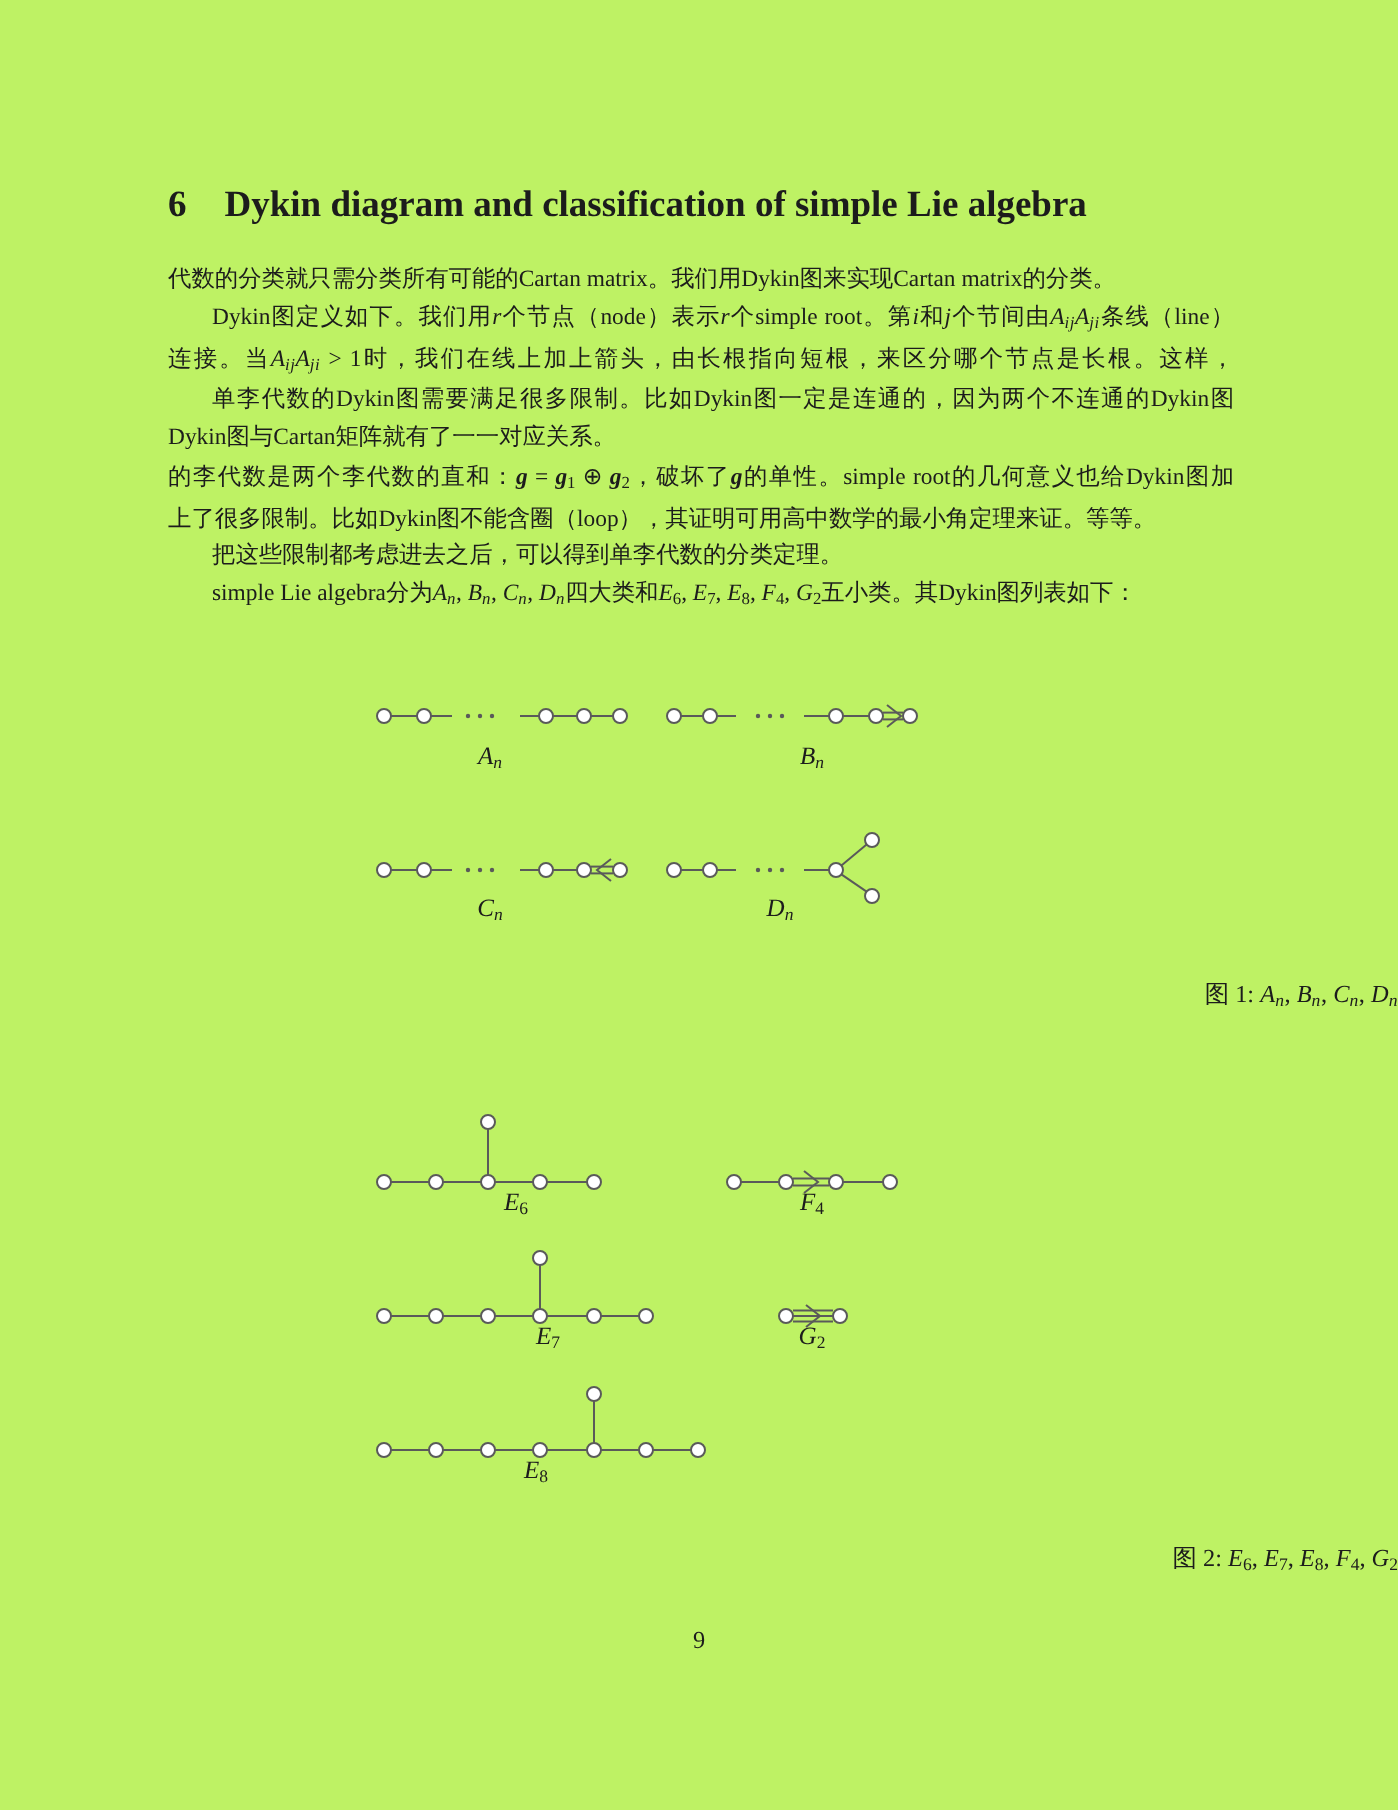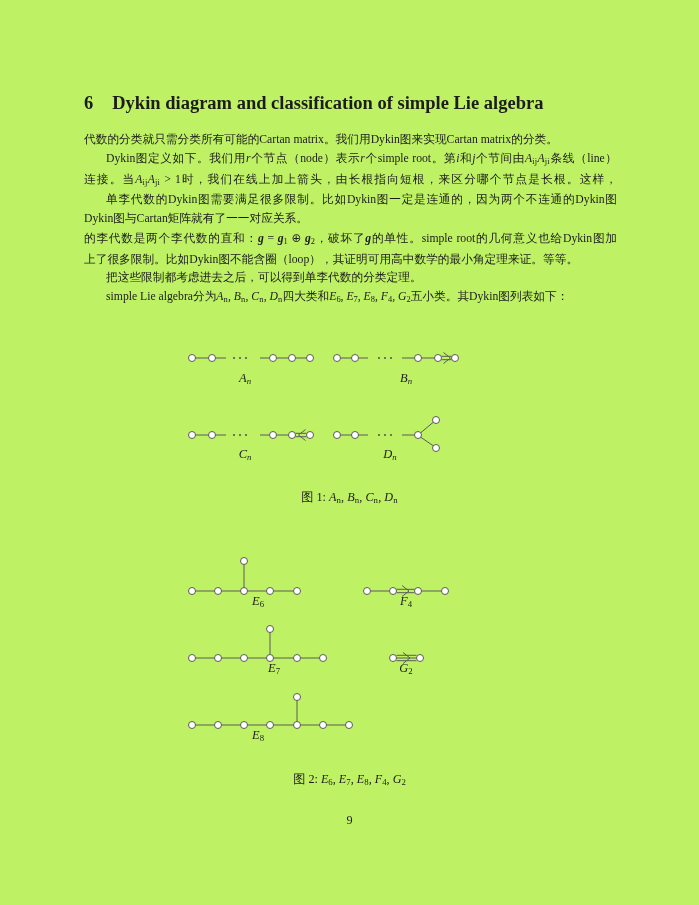--- a/index.html
+++ b/index.html
@@ -8,32 +8,32 @@
     font-family:"Liberation Serif","DejaVu Serif",serif;color:#1c1c1c;
     overflow:hidden;margin:0 auto;
   }
   .title{position:absolute;left:84px;top:93px;font-weight:bold;font-size:18.5px;white-space:nowrap;}
   .title .num{margin-right:19px;}
   .bodytext{position:absolute;left:84px;top:131px;width:533px;font-size:11.7px;line-height:18.85px;}
   .line{text-align:justify;}
   .jf{text-align-last:justify;}
   .ind{text-indent:22px;}
   .it{font-style:italic;}
-  .sbi{font-size:0.72em;vertical-align:-0.22em;letter-spacing:0.3px;}
+  .sbi{font-size:0.72em;font-style:italic;vertical-align:-0.22em;letter-spacing:0.3px;}
   .sb{font-size:0.72em;vertical-align:-0.22em;}
   .fk{font-style:italic;font-weight:bold;}
   .sym{font-family:"DejaVu Sans",sans-serif;}
   svg.fig{position:absolute;}
   .fig line,.fig polyline{stroke:#5a5a5a;stroke-width:1;fill:none;}
   .fig circle.node{stroke:#5a5a5a;stroke-width:1;fill:#ffffff;}
   .fig circle.dot{fill:#5a5a5a;stroke:none;}
   .dlabel{position:absolute;transform:translateX(-50%);font-size:12.5px;font-style:italic;white-space:nowrap;}
   .dlabel .ls{font-size:0.7em;font-style:normal;vertical-align:-0.2em;}
   .dlabel .ls.lsi{font-style:italic;}
-  .caption{position:absolute;left:0;width:100%;text-align:center;font-size:12.2px;}
+  .caption{position:absolute;left:0;width:100%;text-align:right;font-size:12.2px;}
   .pageno{position:absolute;left:0;width:100%;text-align:center;font-size:12.2px;}
 </style>
 </head>
 <body>
 
 <div class="page">
 
   <div class="title">
     <span class="num">6</span><span>Dykin diagram and classification of simple Lie algebra</span>
   </div>
@@ -188,19 +188,19 @@
         <line x1="242.5" y1="180" x2="261.5" y2="180"></line>
       <circle class="node" cx="213" cy="152" r="3.5"></circle>
       <line x1="213" y1="155.5" x2="213" y2="176.5"></line>
     </g>
   </svg>
 
   <span class="dlabel" style="left:258px;top:594px;"><span>E</span><span class="ls">6</span></span>
   <span class="dlabel" style="left:406px;top:594px;"><span>F</span><span class="ls">4</span></span>
   <span class="dlabel" style="left:274px;top:661px;"><span>E</span><span class="ls">7</span></span>
   <span class="dlabel" style="left:406px;top:661px;"><span>G</span><span class="ls">2</span></span>
-  <span class="dlabel" style="left:258px;top:728px;"><span>E</span><span class="ls">8</span></span>
+  <span class="dlabel" style="left:268px;top:728px;"><span>E</span><span class="ls">8</span></span>
 
   <div class="caption" style="top:771px;"><span>图 2: </span><span class="it">E</span><span class="sb">6</span><span>, </span><span class="it">E</span><span class="sb">7</span><span>, </span><span class="it">E</span><span class="sb">8</span><span>, </span><span class="it">F</span><span class="sb">4</span><span>, </span><span class="it">G</span><span class="sb">2</span></div>
 
   <div class="pageno" style="top:813px;">9</div>
 
 </div>
 
 </body></html>

